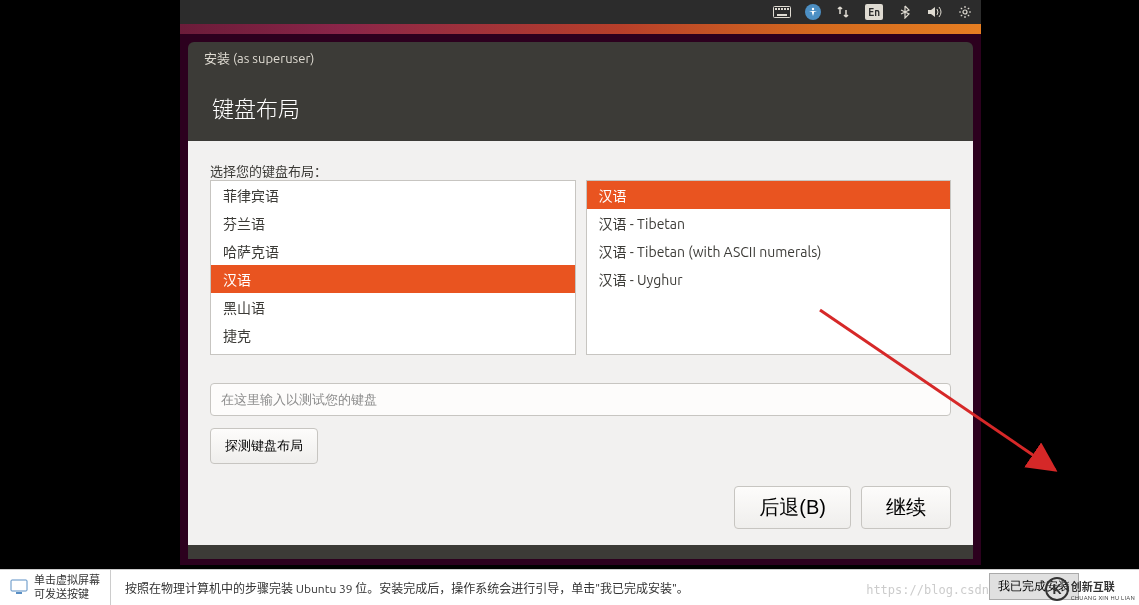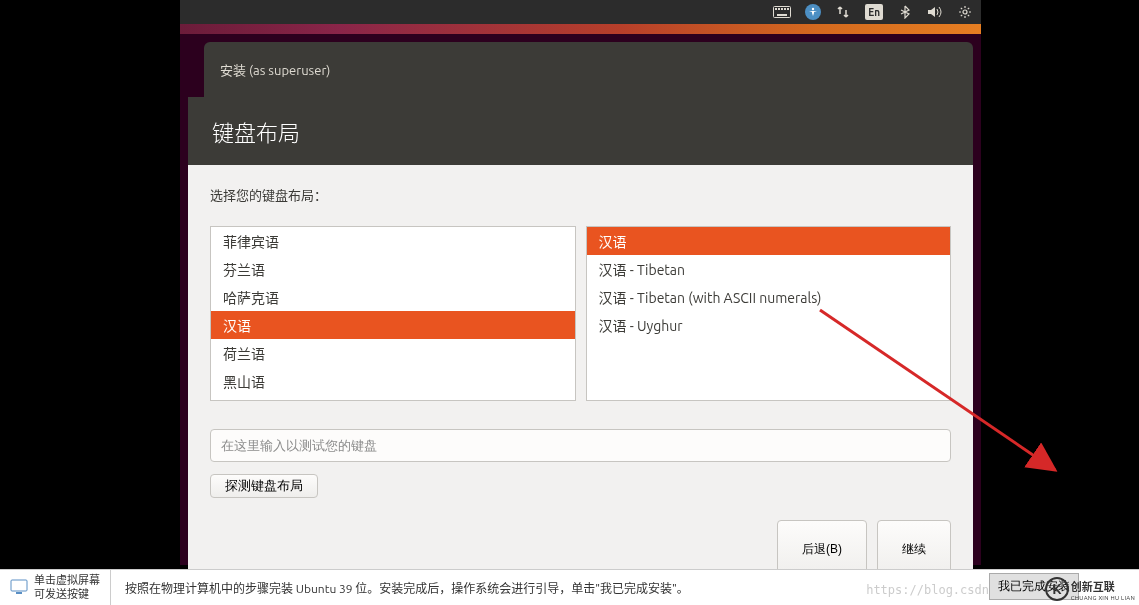--- a/index.html
+++ b/index.html
@@ -58,43 +58,43 @@
       display: flex; align-items: center; justify-content: center;
       font-size: 10px;
     }
     .gradient-bar {
       height: 10px;
       background: linear-gradient(90deg, #6b1c3a 0%, #7a2040 10%, #8a2549 20%, #b73f2a 55%, #d46a1e 80%, #e67e22 100%);
     }
     .window-titlebar {
       background: #3c3b37;
       color: #dfdbd2;
-      padding: 18px 16px;
+      padding: 6px 16px;
       font-size: 13px;
       border-top-left-radius: 6px;
       border-top-right-radius: 6px;
-      margin: 8px 8px 0 24px;
+      margin: 8px 8px 0 8px;
     }
     .page-header {
       background: #3c3b37;
       color: #fff;
       margin: 0 8px;
       padding: 18px 24px 18px 24px;
       font-size: 22px;
       font-weight: 300;
     }
     .content-panel {
       background: #f2f1f0;
       margin: 0 8px;
       padding: 20px 22px 16px 22px;
       color: #3c3b37;
     }
     .prompt {
       font-size: 13px;
-      margin-bottom: 22px;
+      margin-bottom: 0;
     }
     .lists-row {
       display: flex;
       gap: 10px;
     }
     .listbox {
       flex: 1;
       border: 1px solid #c7c5c1;
       background: #fff;
       height: 175px;
@@ -115,39 +115,39 @@
       padding: 8px 10px;
       border: 1px solid #c7c5c1;
       border-radius: 4px;
       background: #fdfcfb;
       font-size: 13px;
       color: #555;
     }
     .test-input::placeholder { color: #8c8c8c; }
     .detect-btn {
       margin-top: 12px;
-      padding: 2px 14px;
+      padding: 8px 14px;
       background: linear-gradient(#fdfcfb,#efeeec);
       border: 1px solid #c7c5c1;
       border-radius: 4px;
       font-size: 13px;
       cursor: pointer;
     }
     .nav-row {
       display: flex;
       justify-content: flex-end;
       gap: 10px;
       margin-top: 22px;
     }
     .nav-btn {
-      padding: 20px 24px;
+      padding: 7px 24px;
       background: linear-gradient(#fdfcfb,#efeeec);
       border: 1px solid #c7c5c1;
       border-radius: 4px;
-      font-size: 12px;
+      font-size: 20px;
       cursor: pointer;
     }
     .window-footer {
       height: 14px;
       background: #3c3b37;
       margin: 0 8px;
     }
     .red-arrow {
       position: absolute;
       left: 630px;
@@ -274,21 +274,20 @@
 
     <div class="content-panel">
       <div class="prompt">选择您的键盘布局：</div>
 
       <div class="lists-row">
         <div class="listbox" id="left-list">
             <div class="listbox-item">菲律宾语</div>
             <div class="listbox-item">芬兰语</div>
             <div class="listbox-item">哈萨克语</div>
             <div class="listbox-item selected">汉语</div>
-            <div class="listbox-item">荷兰语</div>
             <div class="listbox-item">黑山语</div>
             <div class="listbox-item">捷克</div>
           </div>
         <div class="listbox" id="right-list">
             <div class="listbox-item selected">汉语</div>
             <div class="listbox-item">汉语 - Tibetan</div>
             <div class="listbox-item">汉语 - Tibetan (with ASCII numerals)</div>
             <div class="listbox-item">汉语 - Uyghur</div>
           </div>
       </div>

